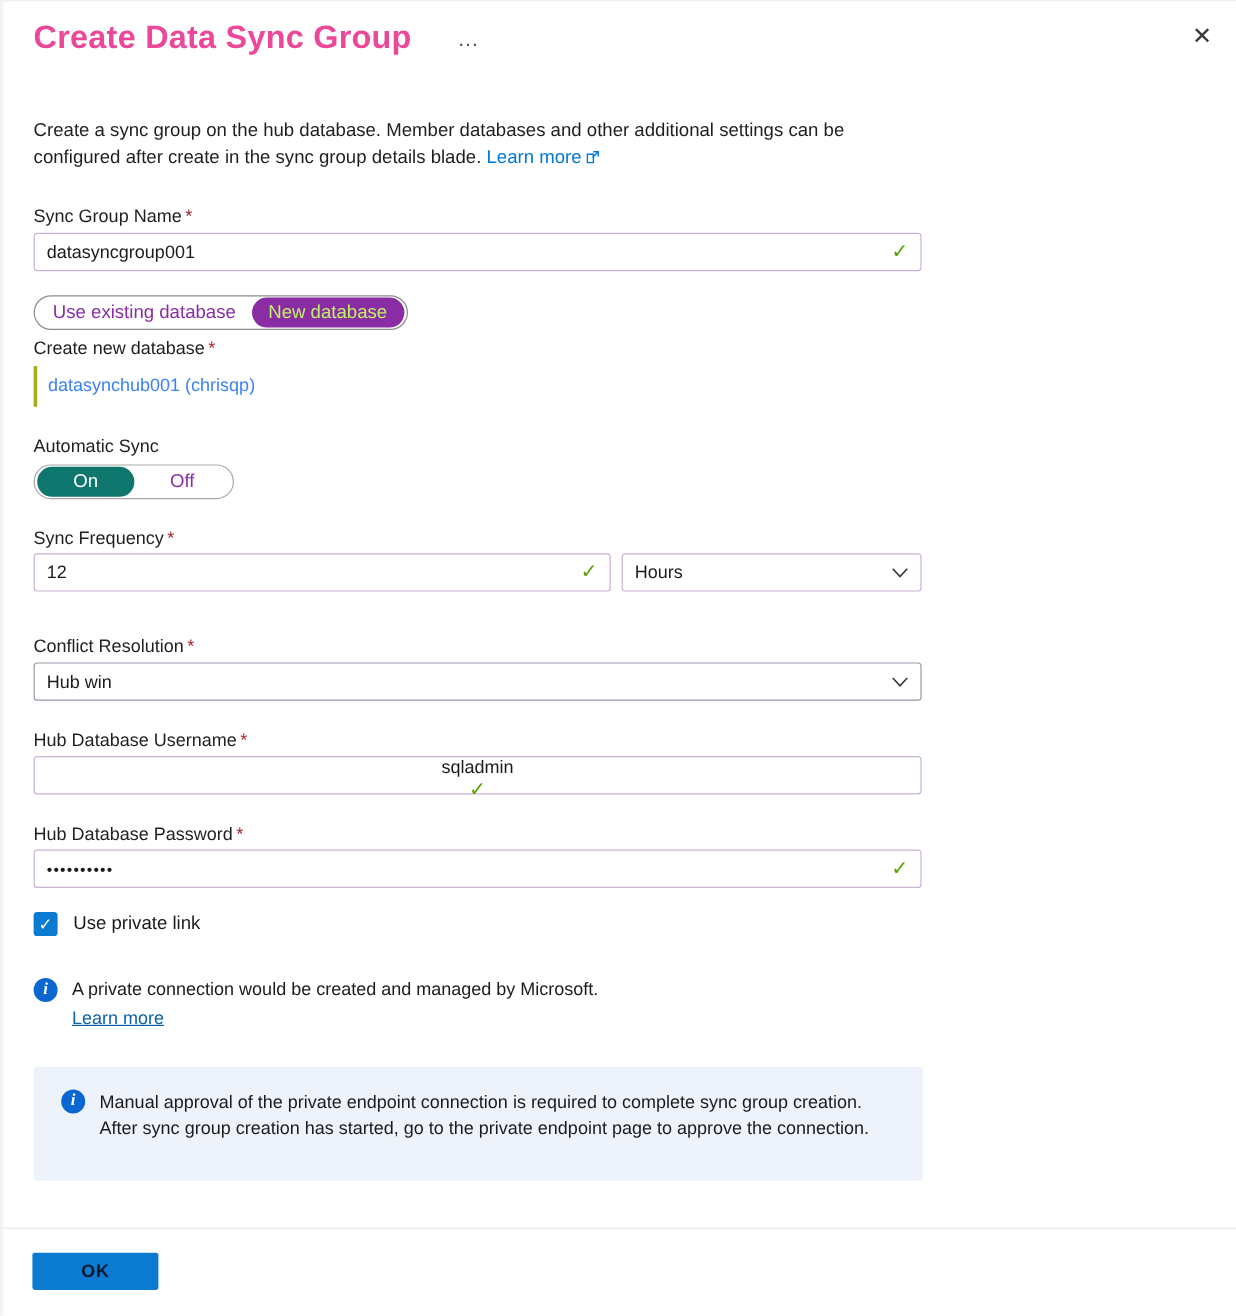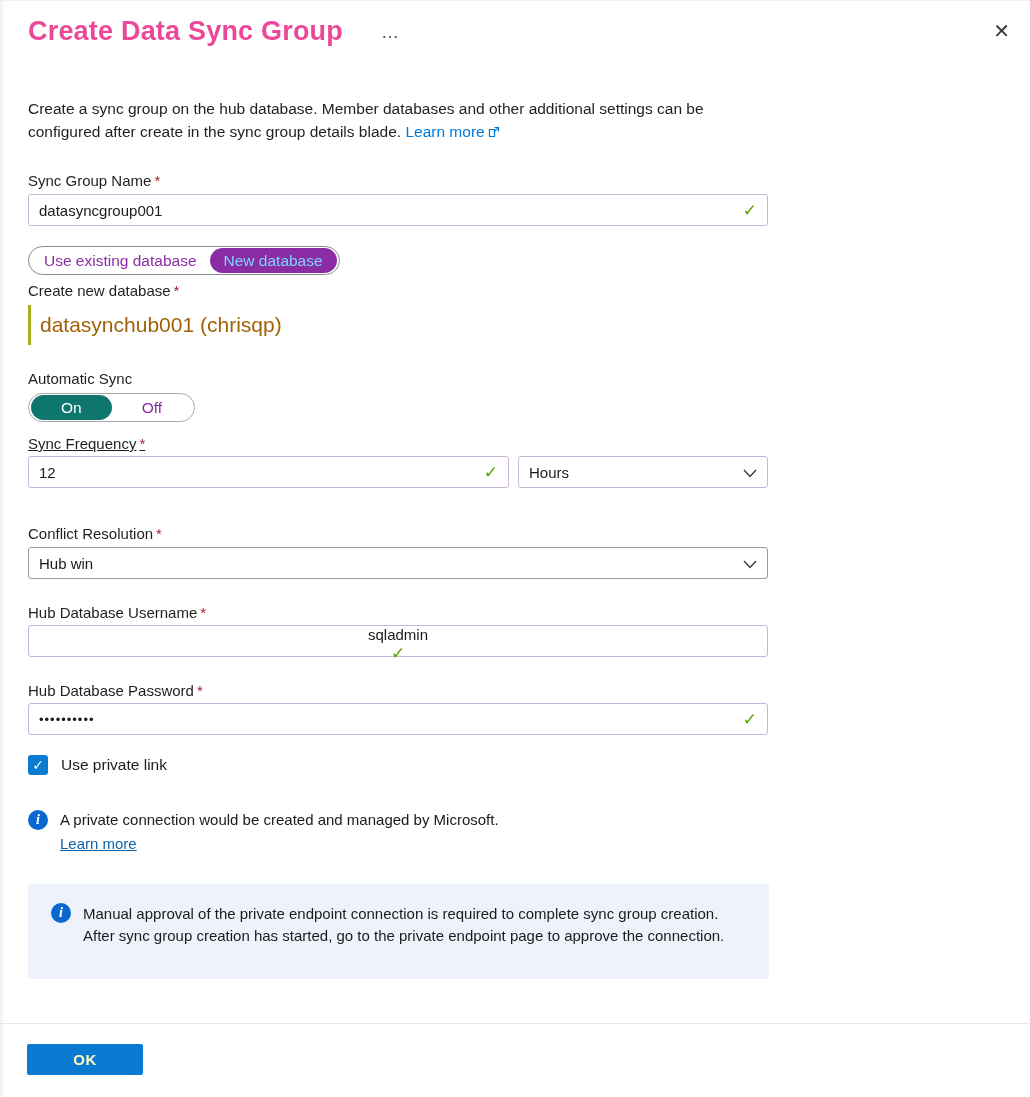--- a/index.html
+++ b/index.html
@@ -35,32 +35,32 @@
 
   .m-label1 { margin-top:27px; }
   .m-input1 { margin-top:3px; }
 
   
   .pill-toggle {
     margin-top:20px; display:inline-flex; align-items:center; height:29px;
     border:1px solid #8c8c8c; border-radius:15px; background:#fff; padding:0 2px;
   }
   .pill-opt { font-size:15.5px; color:#8A2DA5; padding:0 13px; line-height:25px; cursor:pointer; }
-  .pill-opt.selected { background:#8A2DA5; color:#7dd3fc; border-radius:13px; padding:0 14px; }
+  .pill-opt.selected { background:#8A2DA5; color:#bef264; border-radius:13px; padding:0 14px; }
 
   .m-label2 { margin-top:6px; }
   .newdb-row { margin-top:4px; border-left:3px solid #a3af1c; padding:8px 0 8px 9px; width:740px; }
-  .newdb-link { font-size:21px; color:#a16207; cursor:pointer; }
+  .newdb-link { font-size:15px; color:#3b82f6; cursor:pointer; }
 
   .m-autolabel { margin-top:24px; }
   .onoff { margin-top:4px; display:inline-flex; align-items:center; height:29px; border:1px solid #a9a9a9; border-radius:15px; background:#fff; padding:0 2px; }
   .onoff .opt { font-size:15.5px; color:#8A2DA5; padding:0 30px; line-height:25px; cursor:pointer; }
   .onoff .opt.selected { background:#0f766e; color:#fff; border-radius:13px; }
 
-  .m-freqlabel { margin-top:12px;text-decoration:underline; }
+  .m-freqlabel { margin-top:23px; }
   .freq-row { margin-top:2px; display:flex; gap:9px; }
   .freq-input { width:481px; }
   .freq-dd { width:250px; border-color:#c9b3d6; cursor:pointer; }
 
   .m-conflabel { margin-top:36px; }
   .conf-dd { margin-top:3px; border-color:#9f96a8; cursor:pointer; }
 
   .m-userlabel { margin-top:24px; }
   .m-userinput { margin-top:2px;flex-direction:column; }
   .m-passlabel { margin-top:24px; }
@@ -85,22 +85,22 @@
   
   .info-box {
     margin-top:30px; width:741px; background:#eef3fb; border-radius:2px;
     display:flex; padding:19px 28px 19px 23px; min-height:95px;
   }
   .info-box .txt { margin-left:12px; font-size:15px; line-height:21.5px; max-width:660px; }
 
   
   .footer-divider { position:absolute; left:0; right:0; top:1022px; border-top:1px solid #e9e6e2; }
   .ok-btn {
-    position:absolute; left:27px; top:1043px; width:116px; height:31px;
-    background:#0b7bd1; color:#fef9c3; border:none; border-radius:2px;
+    position:absolute; left:27px; top:1043px; width:105px; height:31px;
+    background:#0b7bd1; color:#0f172a; border:none; border-radius:2px;
     font-size:15px; font-weight:700; letter-spacing:.5px; cursor:pointer;
     font-family:"Liberation Sans",sans-serif;
   }
 </style>
 </head>
 <body>
 
 <div class="blade">
   <div class="content">
 

